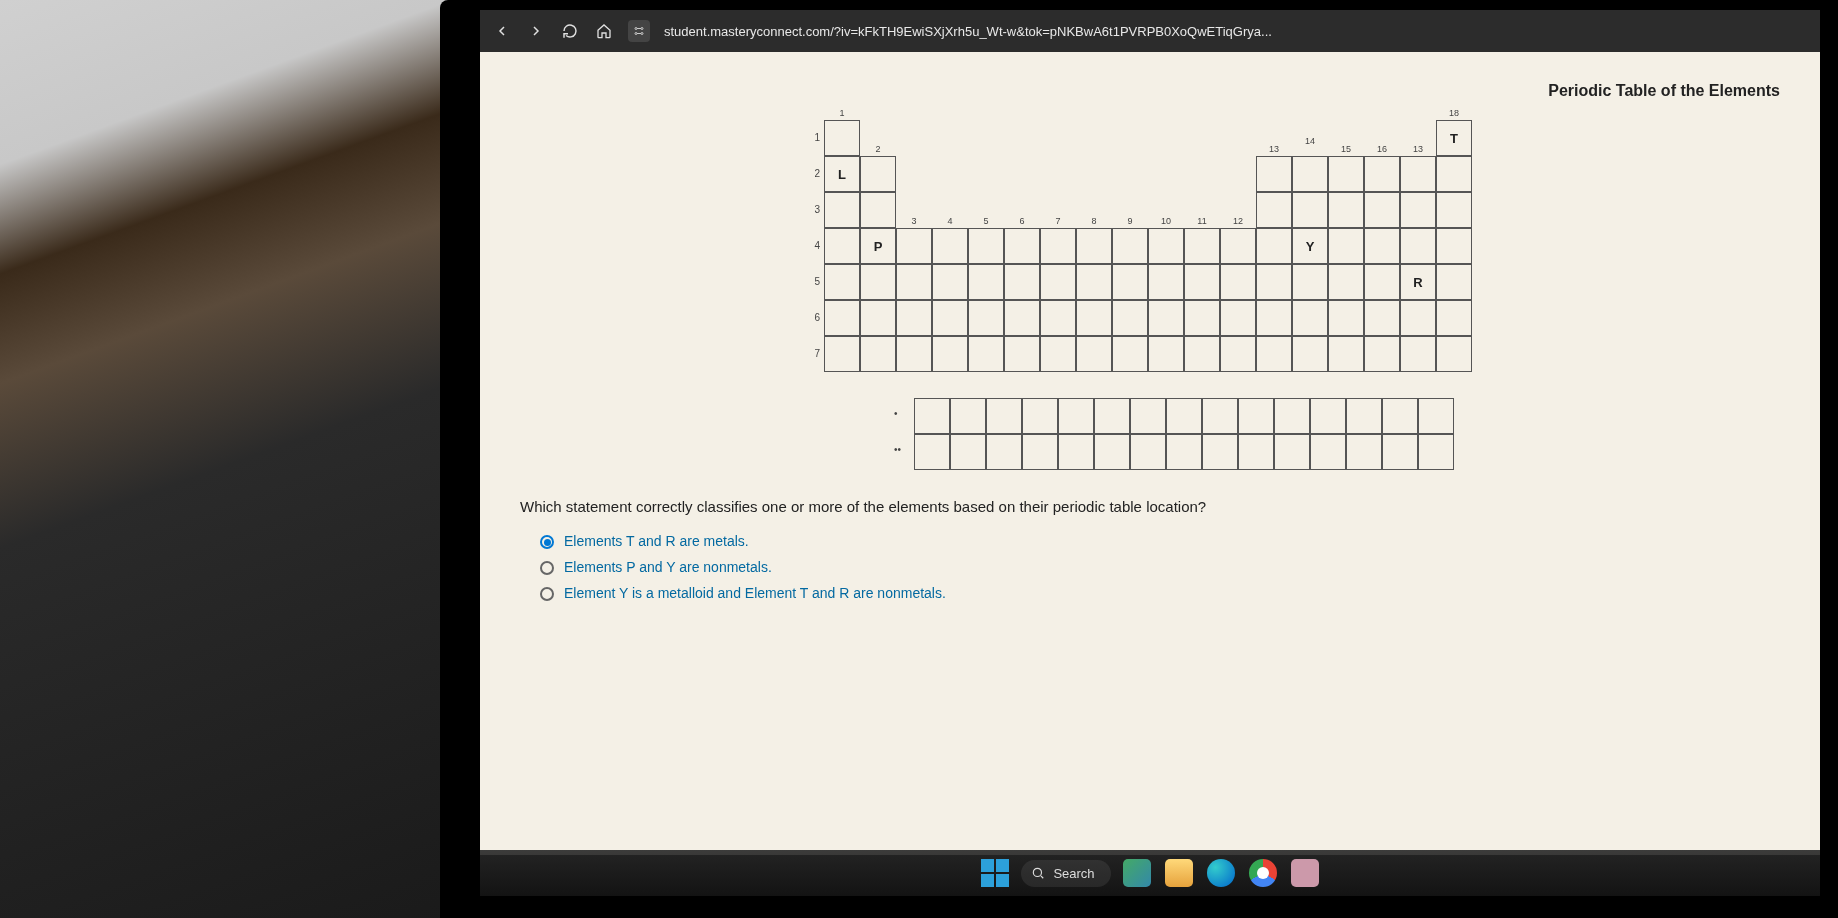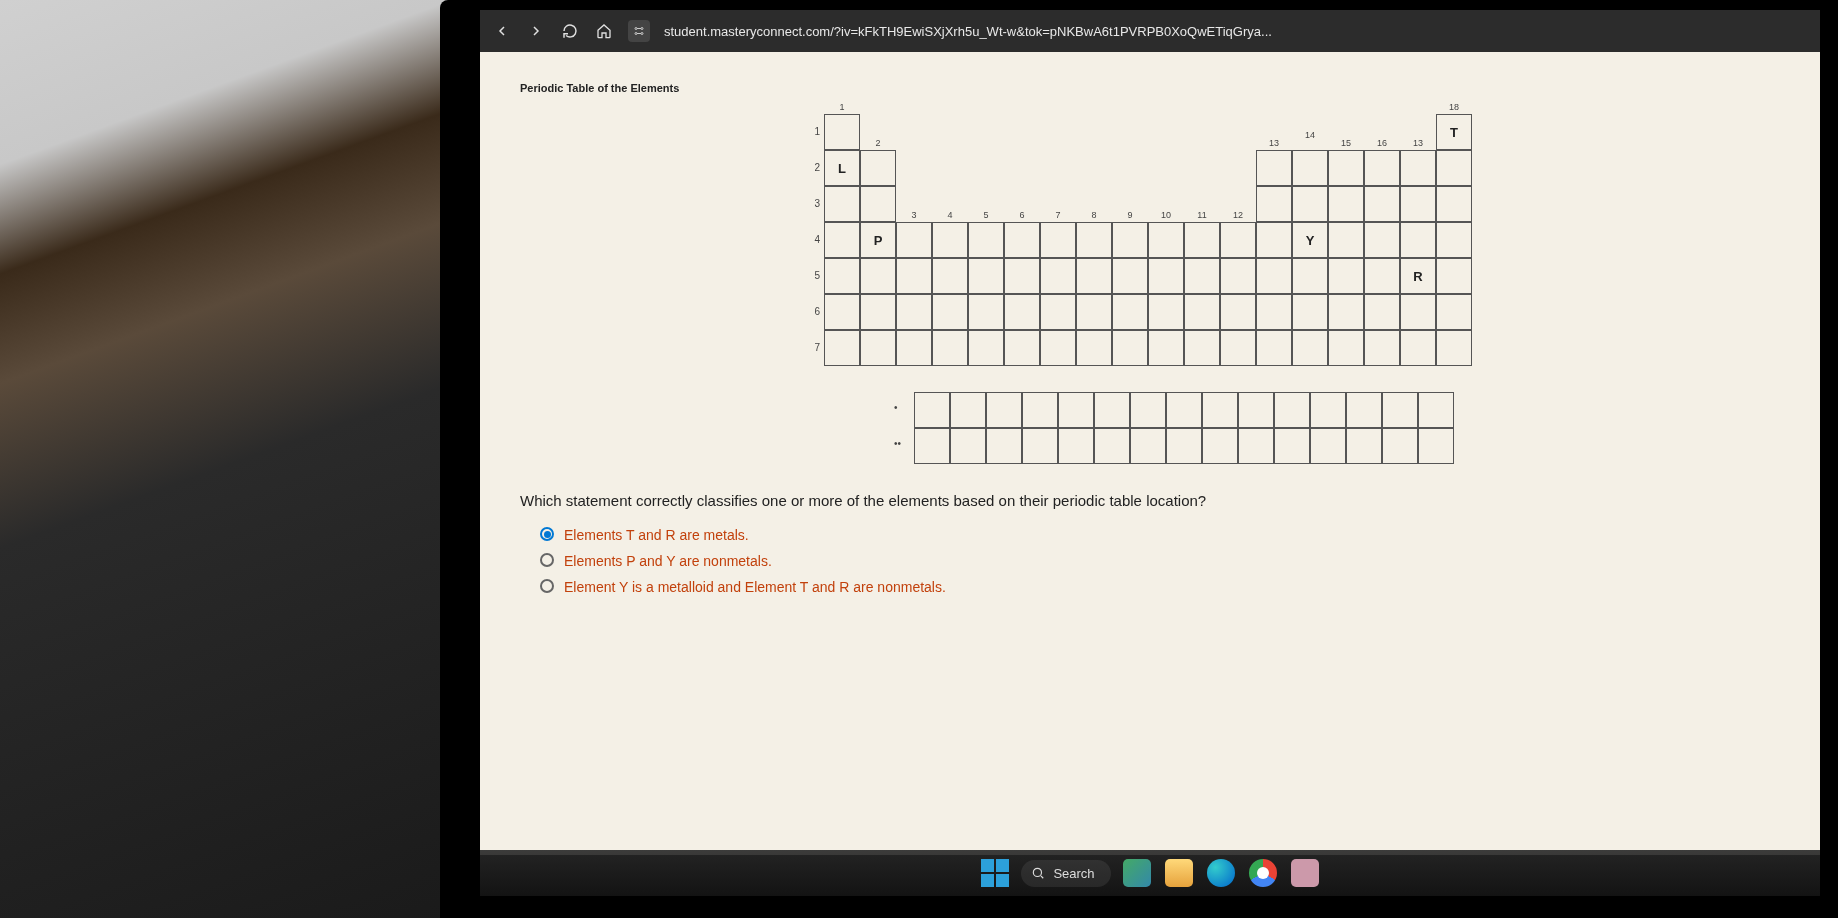--- a/index.html
+++ b/index.html
@@ -60,23 +60,23 @@
     }
     
     .content {
       position: absolute;
       left: 480px; top: 52px;
       width: 1340px; height: 803px;
       background: #f4f0e6;
       padding: 30px 40px;
     }
     .pt-title {
-      text-align: left;
+      text-align: right;
       font-weight: 600;
-      font-size: 11px;
+      font-size: 16px;
       color: #222;
       margin-bottom: 8px;
     }
     
     .pt-wrapper {
       position: relative;
       width: 700px;
       margin: 0 auto 12px auto;
     }
     .pt-cell {
@@ -115,25 +115,25 @@
       font-size: 15px;
       color: #222;
       margin-top: 16px;
       margin-bottom: 18px;
     }
     .answers {
       margin-left: 20px;
     }
     .answer-row {
       display: flex;
-      align-items: flex-start;
+      align-items: flex-end;
       gap: 10px;
       margin-bottom: 10px;
       font-size: 14px;
-      color: #c2410c;
+      color: #0369a1;
     }
     .radio {
       width: 14px; height: 14px;
       border: 2px solid #666;
       border-radius: 50%;
       display: flex;
       align-items: center; justify-content: center;
     }
     .radio.selected { border-color: #0078d4; }
     .radio.selected::after {

